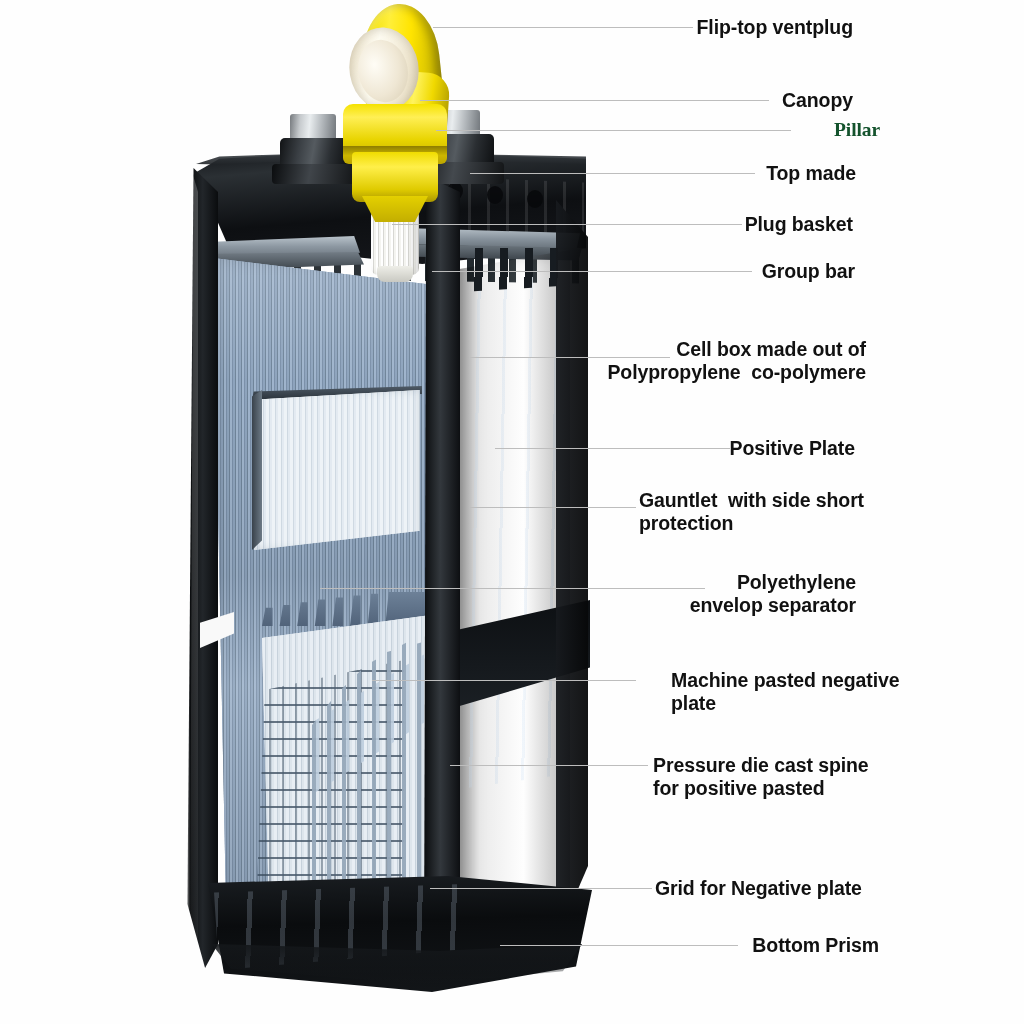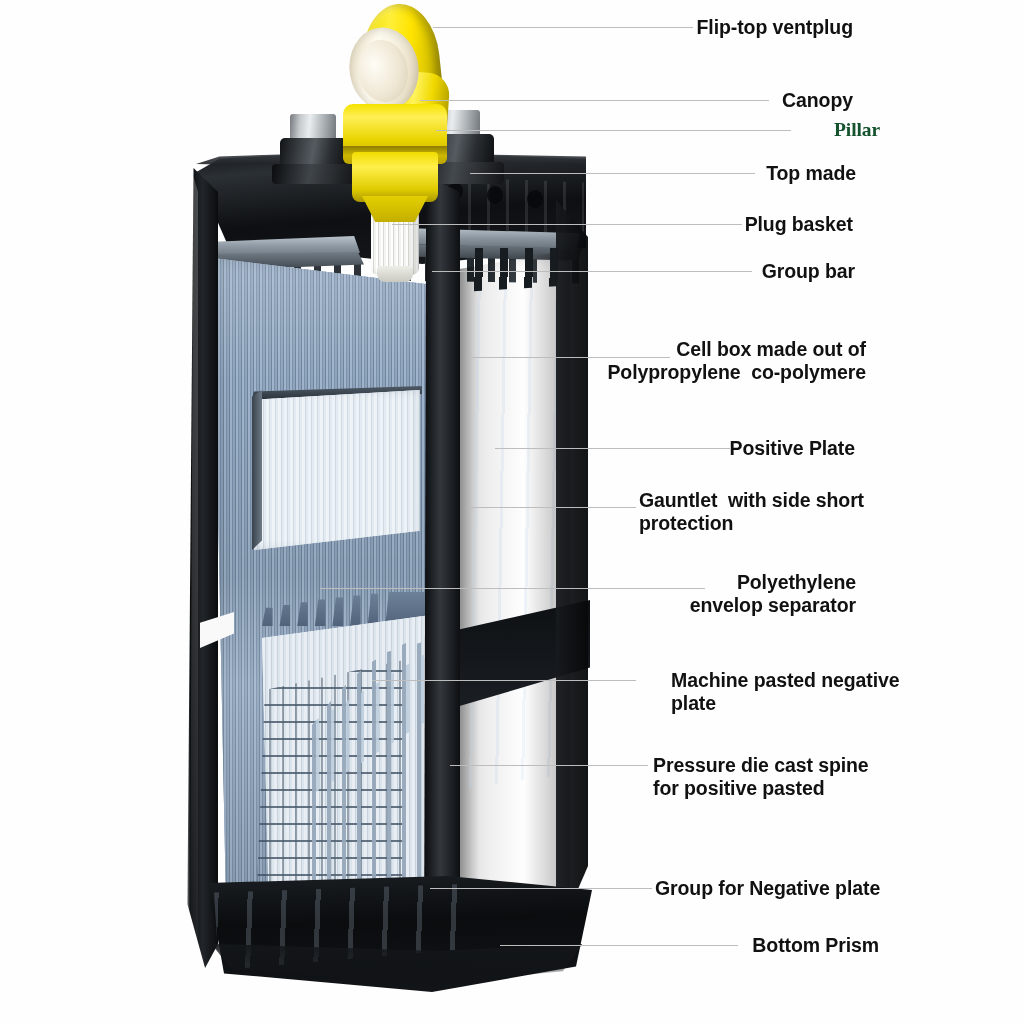--- a/index.html
+++ b/index.html
@@ -507,17 +507,17 @@
 
   <div class="lbl" style="left: 639px; top: 489px; width: 330px; color: rgb(17, 17, 17);">Gauntlet  with side short
 protection</div>
 
   <div class="lbl" style="left: 639px; top: 669px; width: 330px; color: rgb(17, 17, 17); margin-left: 32px;">Machine pasted negative
 plate</div>
 
   <div class="lbl" style="left: 653px; top: 754px; width: 320px; color: rgb(17, 17, 17);">Pressure die cast spine
 for positive pasted</div>
 
-  <div class="lbl" style="left: 655px; top: 877px; width: 320px; color: rgb(17, 17, 17);">Group for Negative plate</div>
+  <div class="lbl" style="left: 655px; top: 877px; width: 320px; color: rgb(17, 17, 17);">Grid for Negative plate</div>
 
   <div class="lbl r" style="left: 569px; top: 934px; width: 310px; color: rgb(17, 17, 17);">Bottom Prism</div>
 
 </div>
 
 </body></html>

